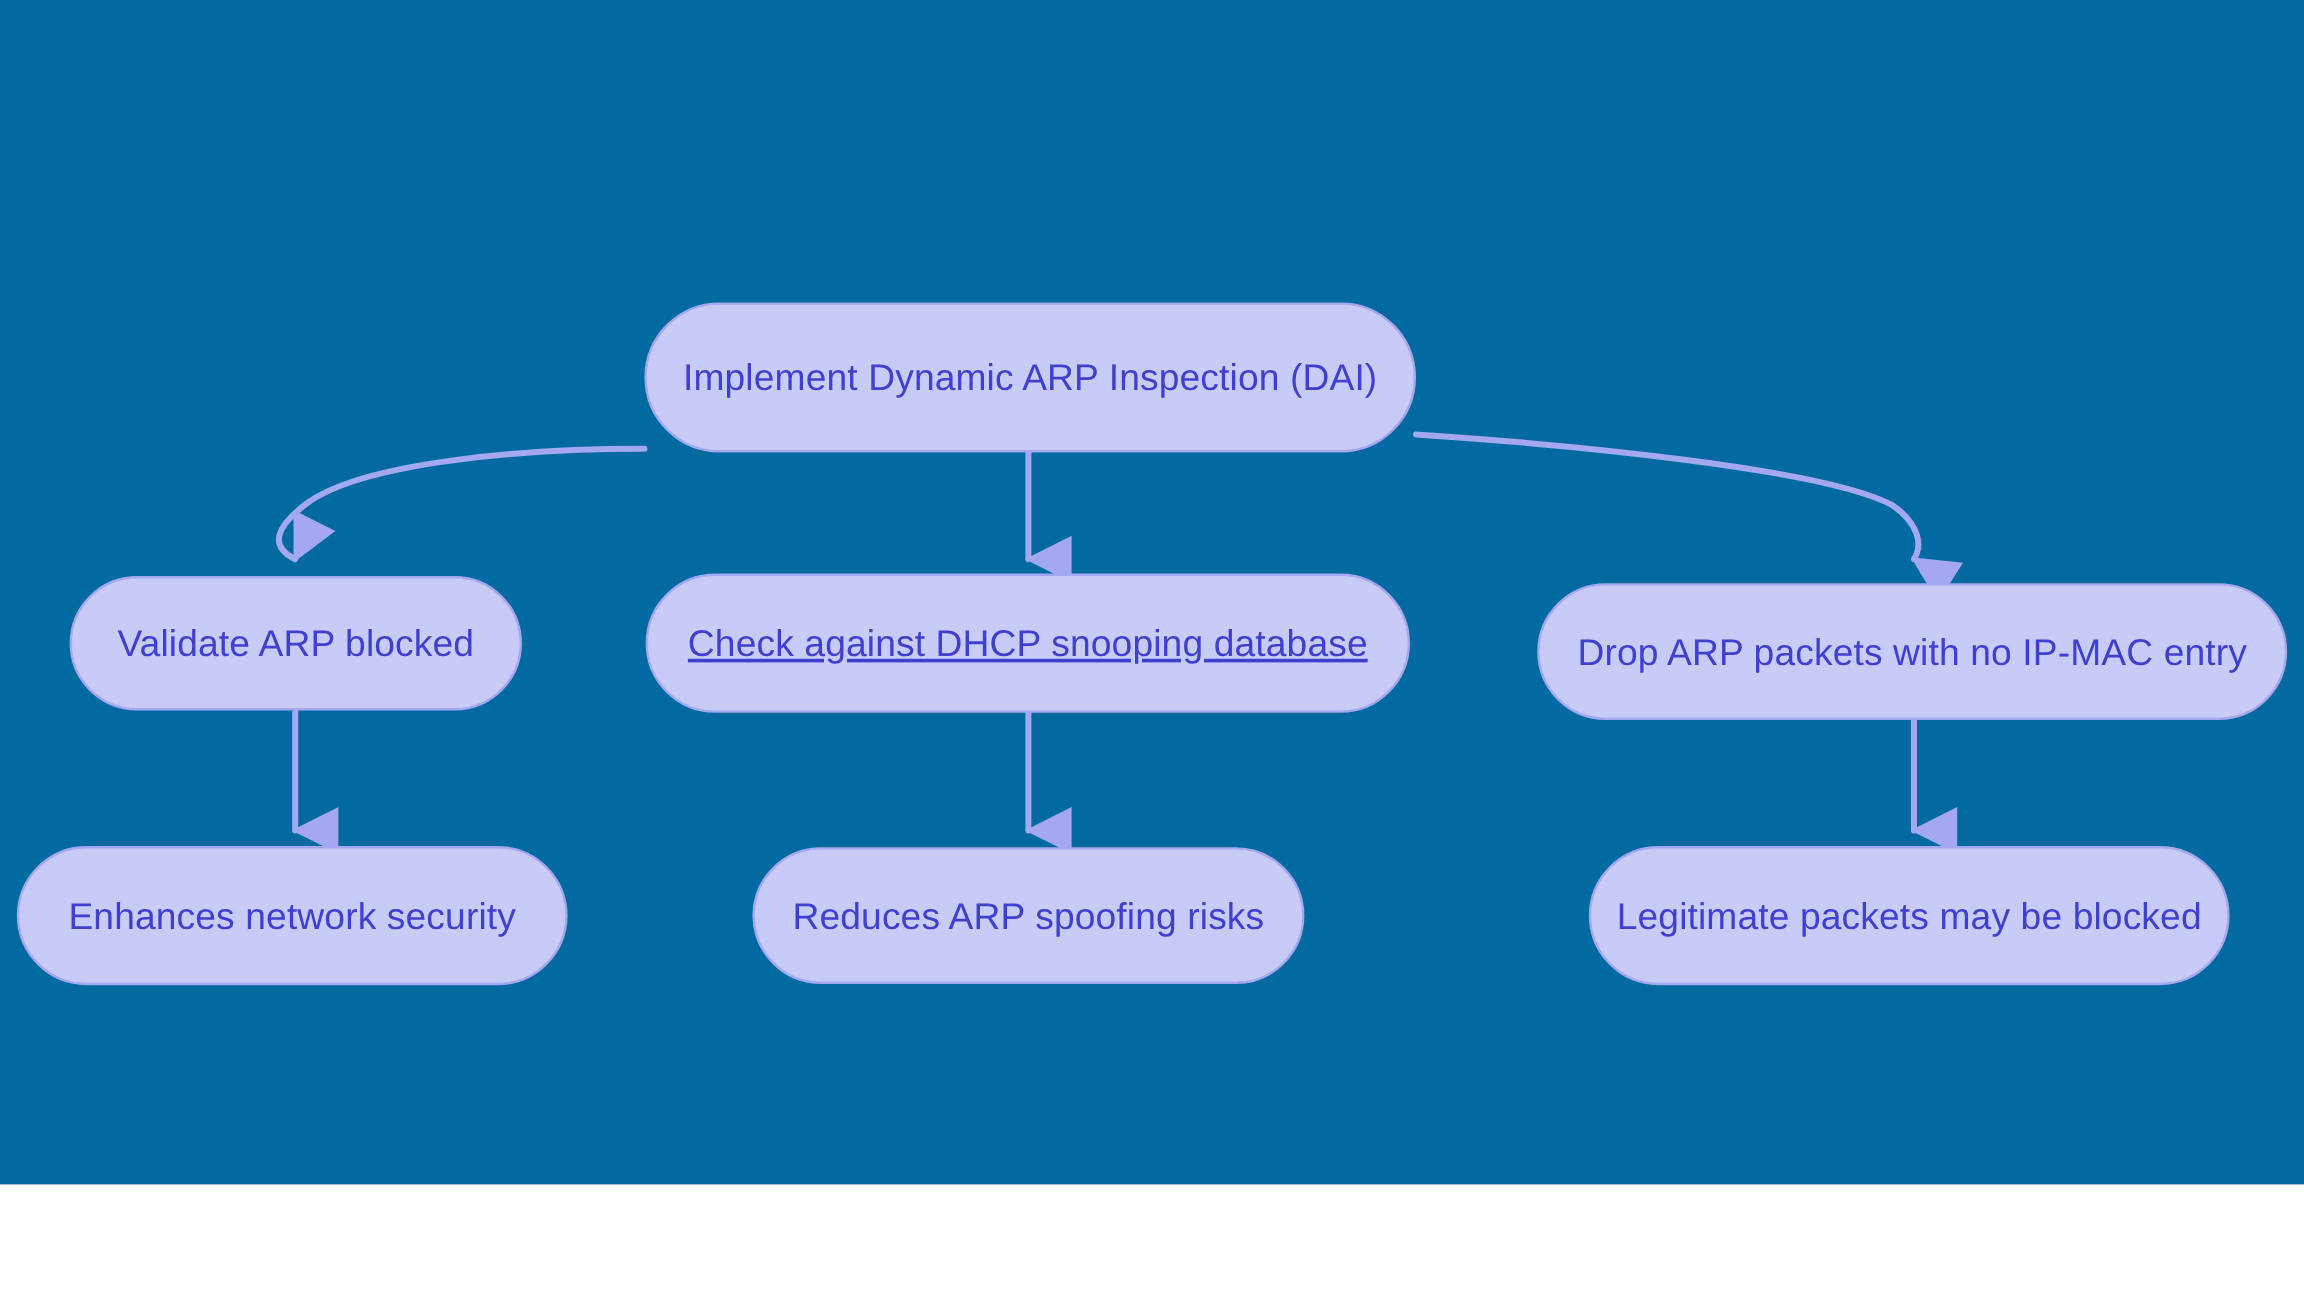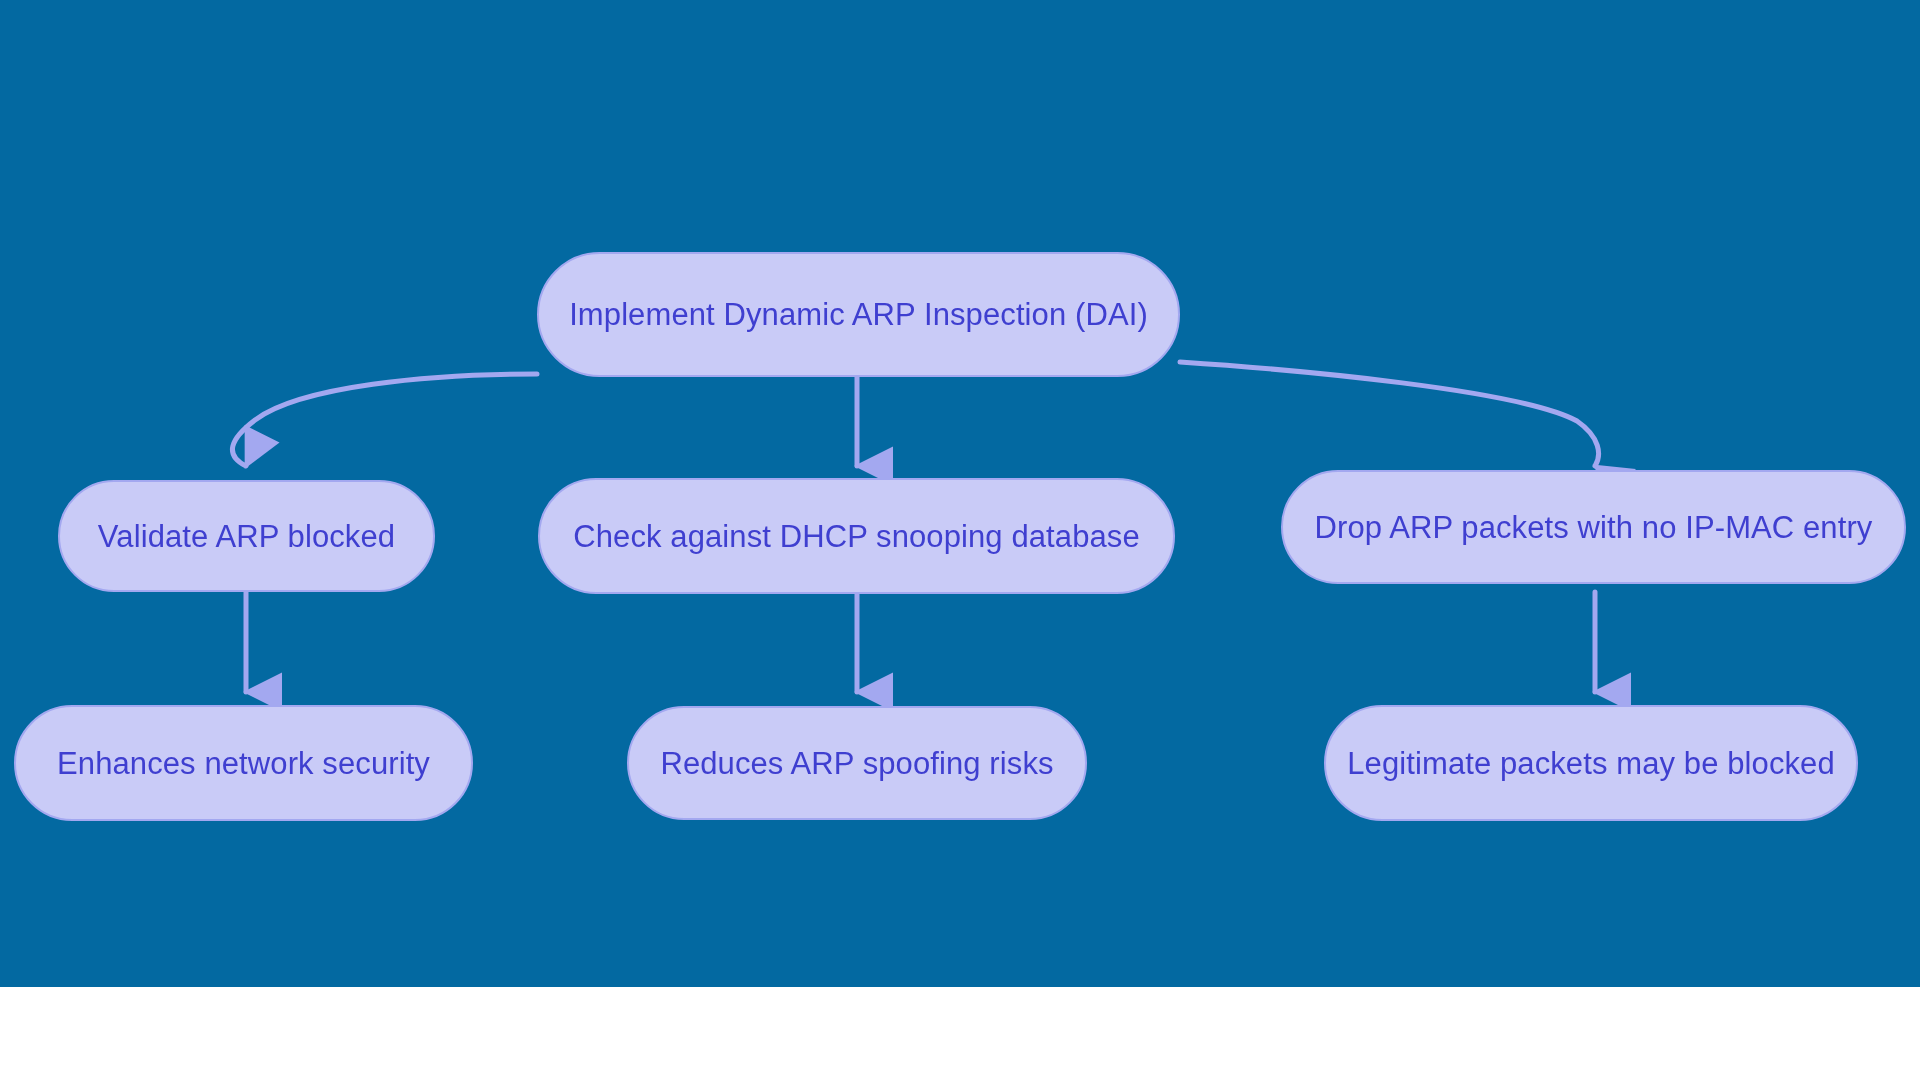--- a/index.html
+++ b/index.html
@@ -61,24 +61,25 @@
     left: 58px;
     top: 480px;
     width: 377px;
     height: 112px;
   }
   #node-check {
     left: 538px;
     top: 478px;
     width: 637px;
     height: 116px;
+    text-decoration: underline;
   }
   #node-drop {
     left: 1281px;
-    top: 470px;
+    top: 486px;
     width: 625px;
     height: 114px;
   }
   
   #node-enhances {
     left: 14px;
     top: 705px;
     width: 459px;
     height: 116px;
   }

